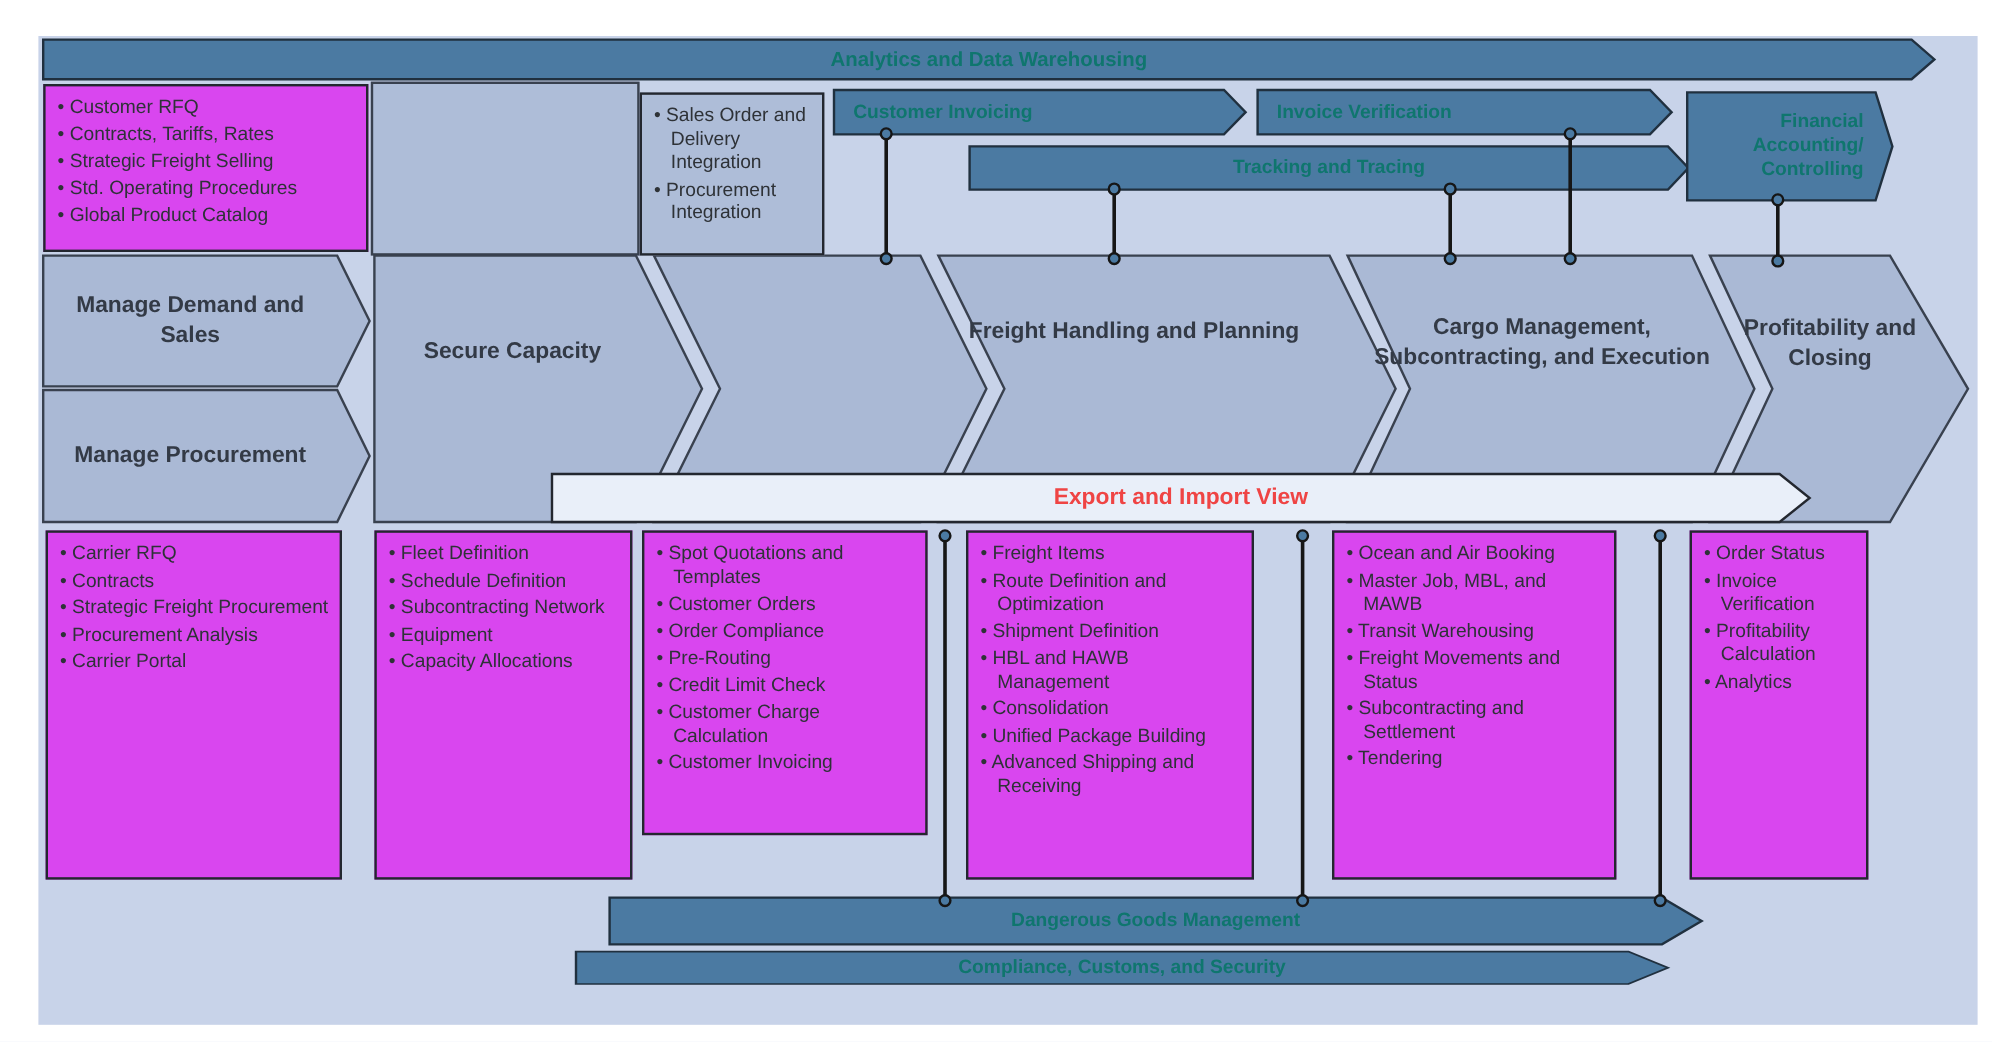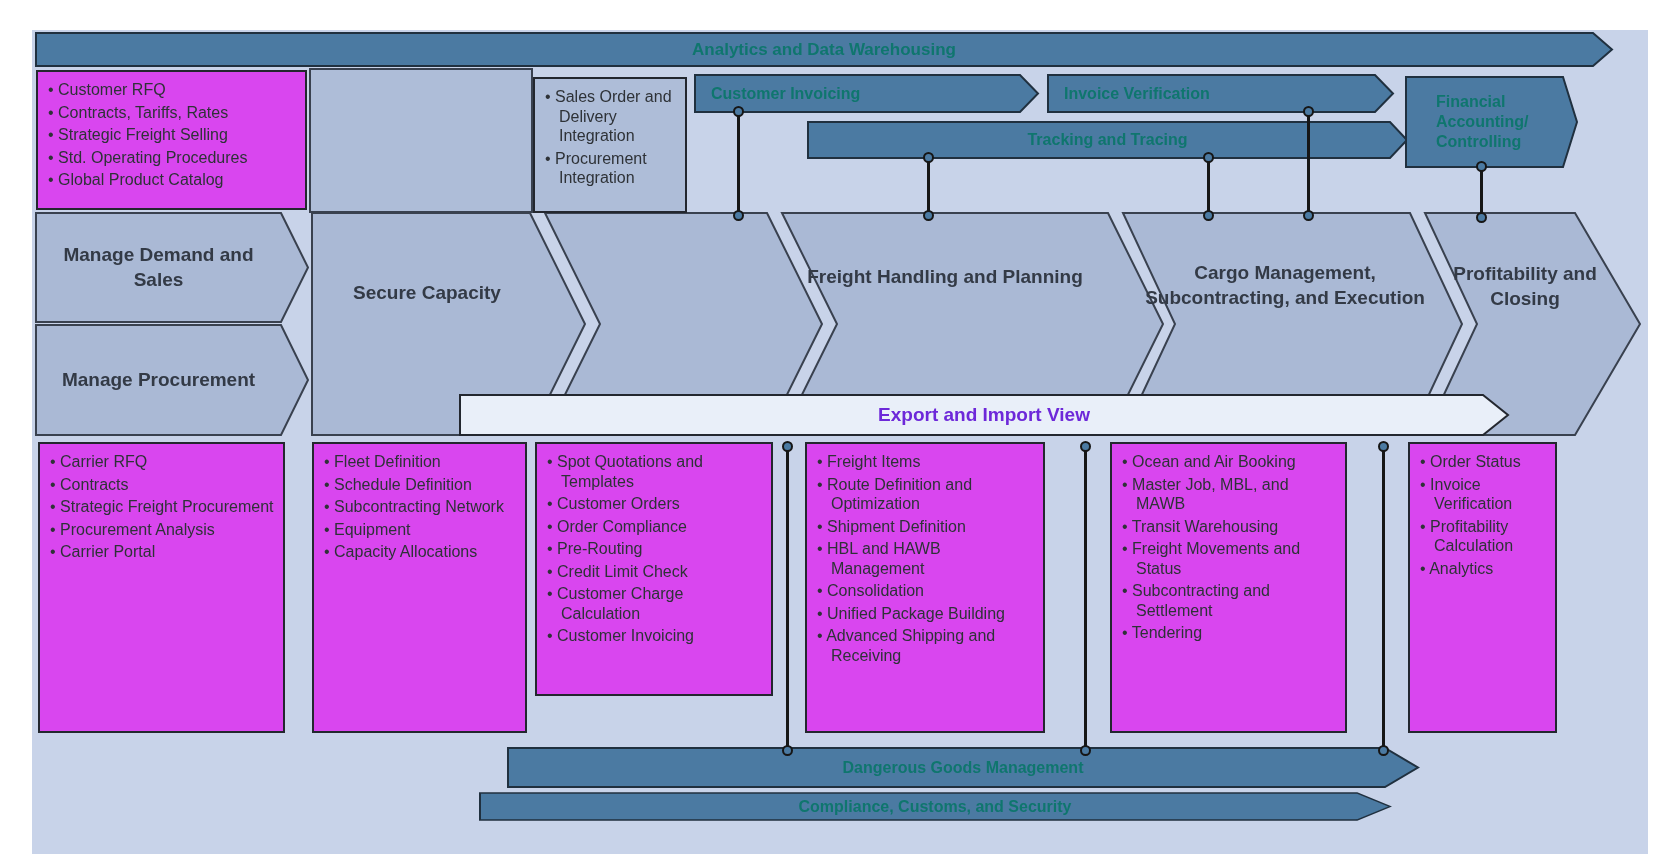--- a/index.html
+++ b/index.html
@@ -18,23 +18,23 @@
   .infobox.dark{background:#aebdd8;}
 
   ul.bullets{margin:0;padding:0;list-style:none;font-size:16px;line-height:1.22;color:#2e3237;}
   ul.bullets li{padding-left:14px;text-indent:-14px;margin:0 0 3px 0;}
   ul.bullets li::before{content:"• ";}
 
   .arrow-label{position:absolute;inset:0;display:flex;align-items:center;z-index:21;
                color:#0f766e;font-weight:bold;font-size:16px;white-space:nowrap;}
   .arrow-label.center{justify-content:center;}
   .arrow-label.left{justify-content:flex-start;padding-left:16px;}
-  .arrow-label.wrap{white-space:normal;line-height:1.25;padding-left:30px;padding-right:24px;}
+  .arrow-label.wrap{white-space:normal;line-height:1.25;padding-left:2px;padding-right:24px;text-align:right;}
   .banner-label{font-size:17px;}
-  .export-label{color:#6d28d9;font-size:19px;}
+  .export-label{color:#ef4444;font-size:19px;}
 
   .chev-label{position:absolute;display:flex;align-items:center;justify-content:center;
               text-align:center;font-weight:bold;font-size:19px;line-height:1.3;
               color:#333a46;z-index:30;}
 
   .conn{position:absolute;width:3px;background:#161616;z-index:40;}
   .dot{position:absolute;width:11px;height:11px;border-radius:50%;background:#4b7aa2;
        border:2px solid #161616;box-sizing:border-box;z-index:41;}
 
   .z25{z-index:25;}

